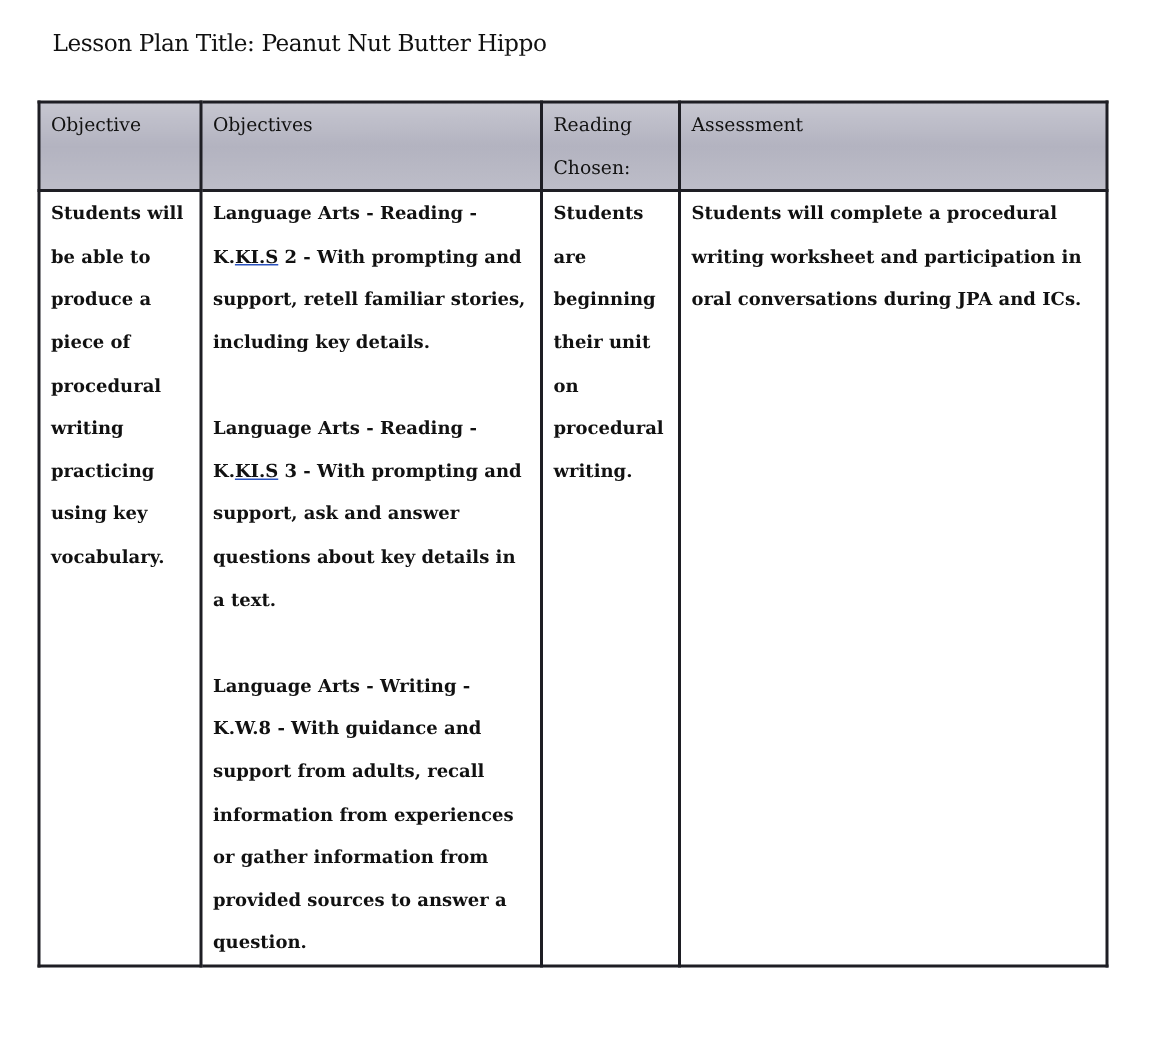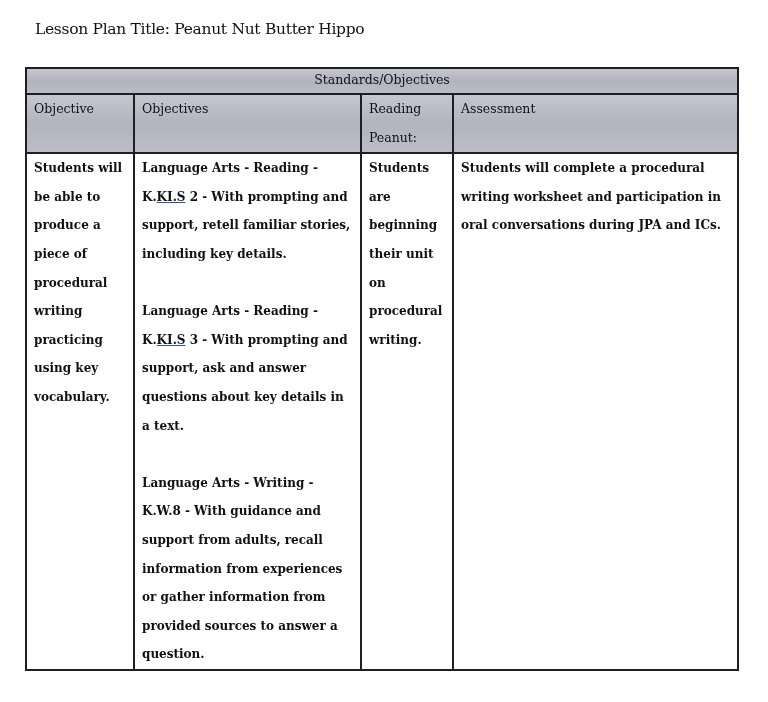--- a/index.html
+++ b/index.html
@@ -28,33 +28,30 @@
 <div class="title">Lesson Plan Title: Peanut Nut Butter Hippo</div>
 
 <table class="plan">
   <colgroup>
     <col style="width:108px">
     <col style="width:227px">
     <col style="width:92px">
     <col style="width:285px">
   </colgroup>
   <tbody>
-      <tr>
-    <th colspan="4" class="hdr span-hdr">Standards/Objectives</th>
-  </tr>
   <tr>
     <th class="hdr colhdr">
       <div class="cell-inner">Objective</div>
     </th>
     <th class="hdr colhdr">
       <div class="cell-inner">Objectives</div>
     </th>
     <th class="hdr colhdr">
       <div class="cell-inner">Reading</div>
-      <div class="cell-inner">Peanut:</div>
+      <div class="cell-inner">Chosen:</div>
     </th>
     <th class="hdr colhdr">
       <div class="cell-inner">Assessment</div>
     </th>
   </tr>
   <tr>
     <td class="body-cell obj-cell">
       <div class="cell-inner">Students will be able to produce a piece of procedural writing practicing using key vocabulary.</div>
     </td>
     <td class="body-cell">

